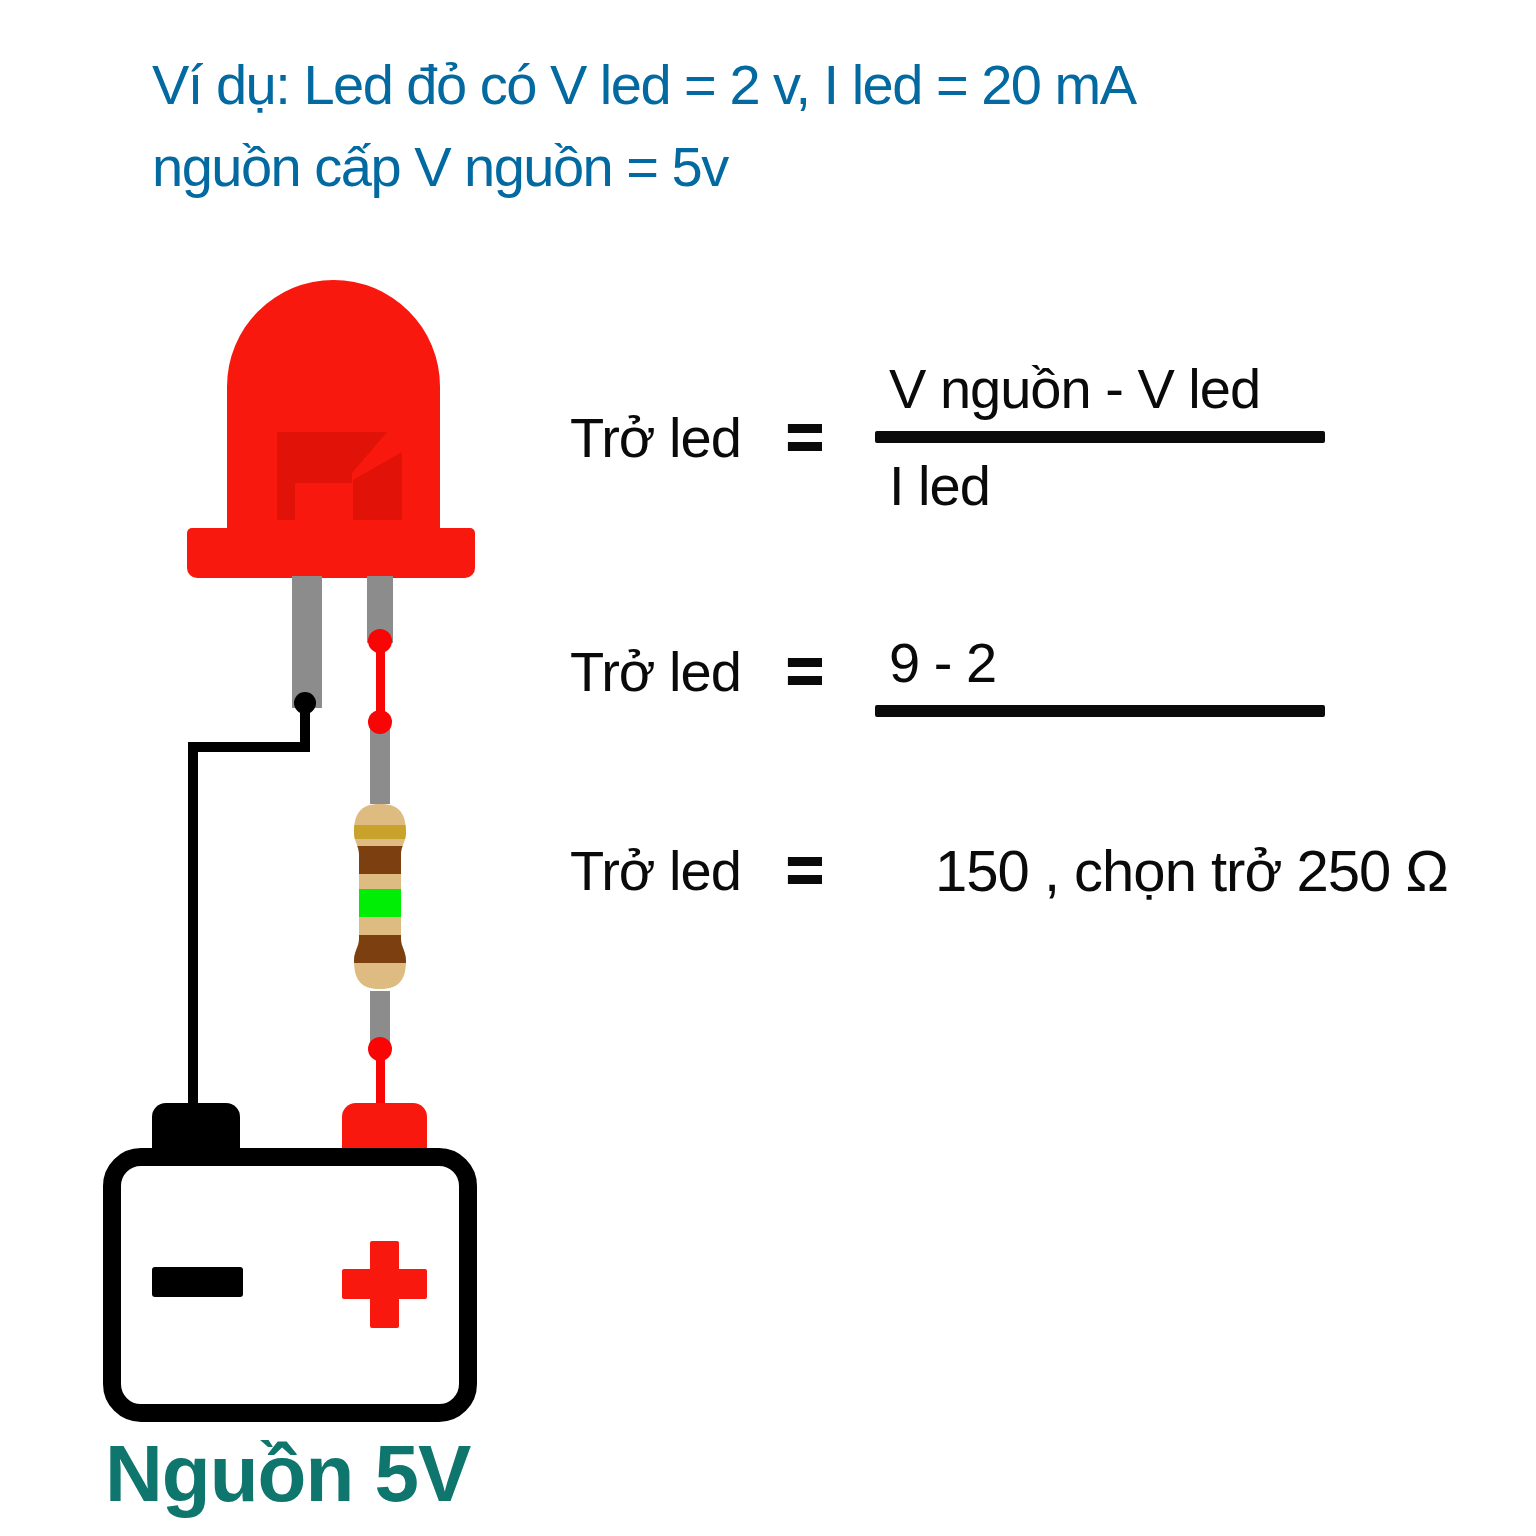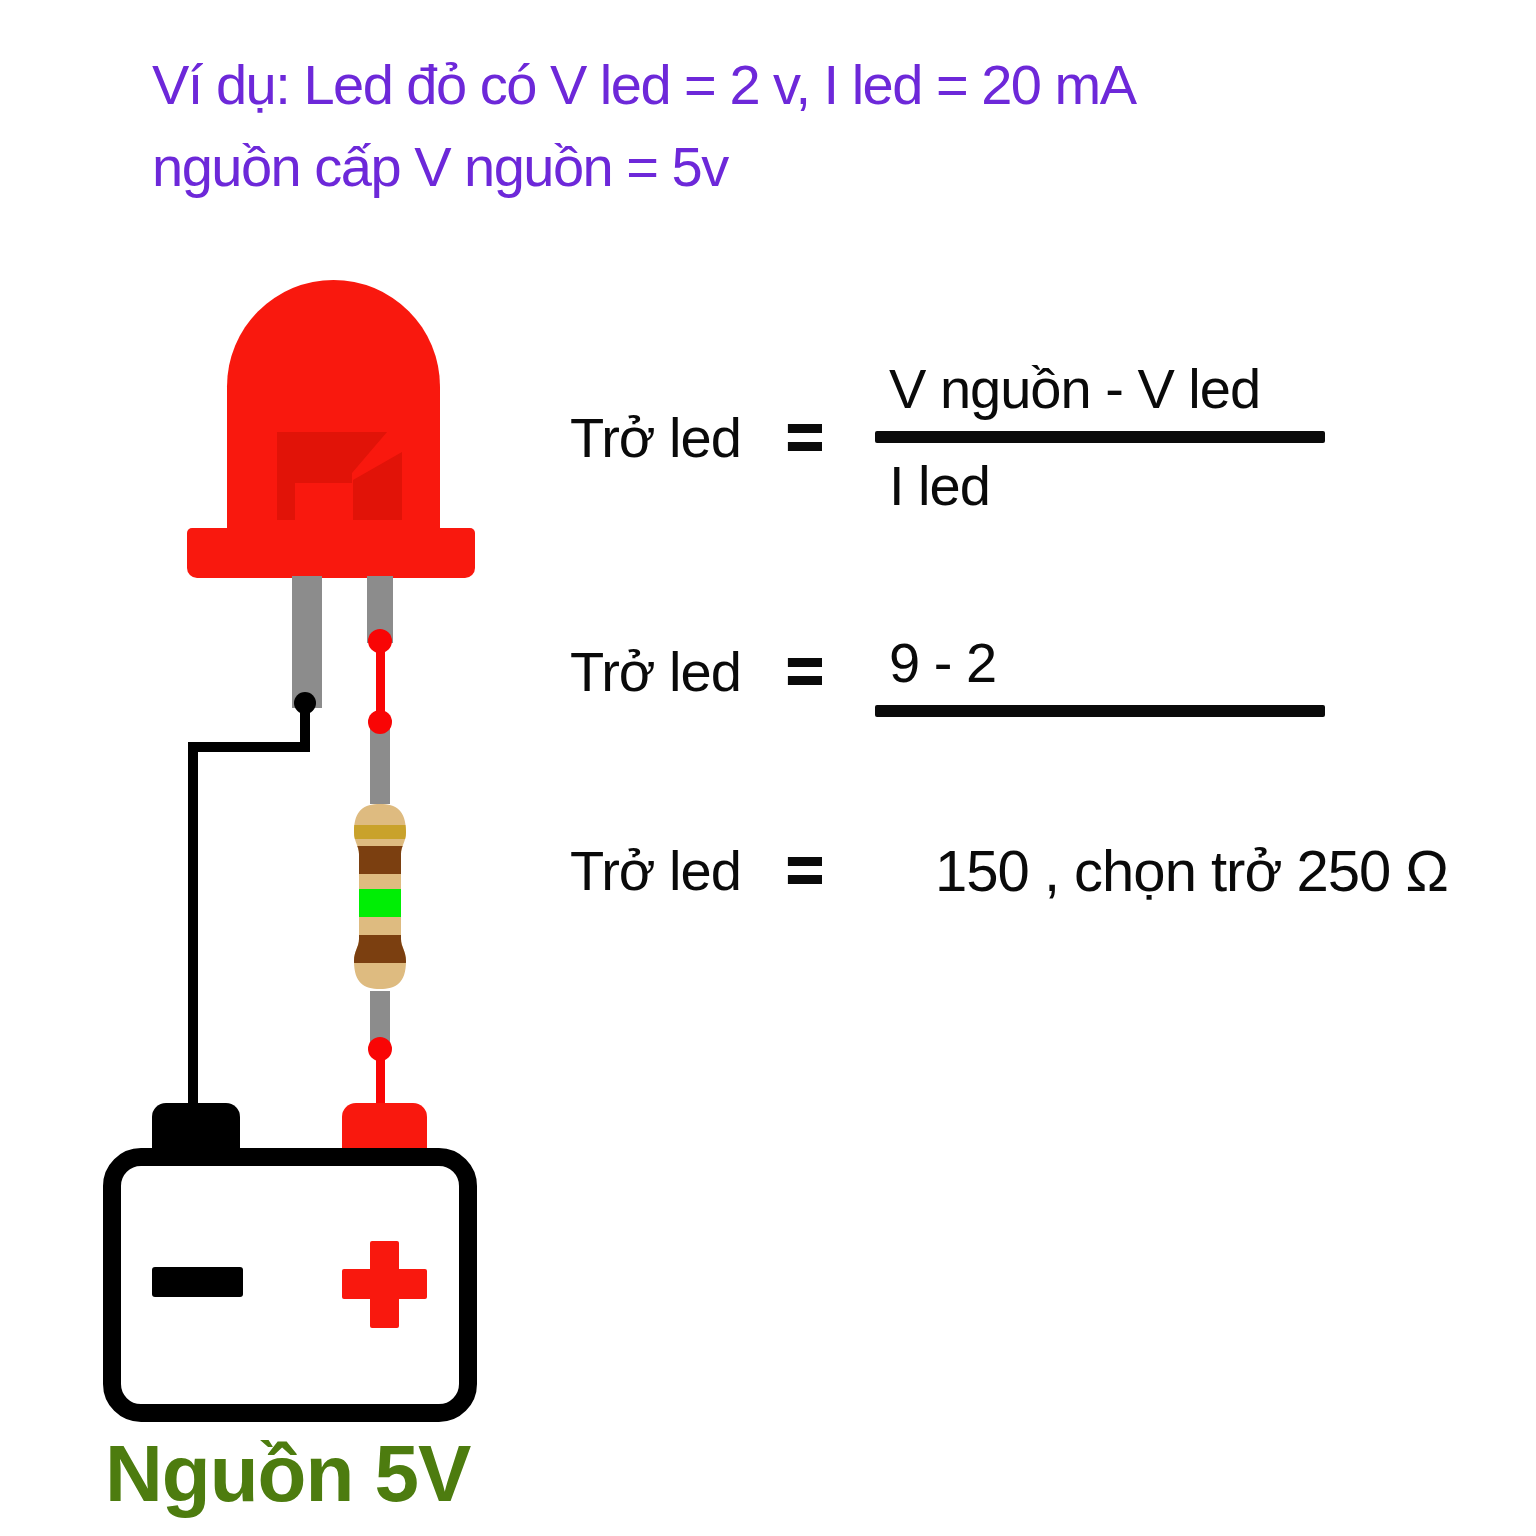--- a/index.html
+++ b/index.html
@@ -4,21 +4,21 @@
 <style>
   html,body{margin:0;padding:0;background:#ffffff;}
   .canvas{
     position:relative;width:1536px;height:1536px;background:#ffffff;overflow:hidden;
     font-family:"Liberation Sans","DejaVu Sans",sans-serif;color:#0a0a0a;
   }
   .abs{position:absolute;}
 
   
   .title{left:152px;top:44px;width:1280px;font-size:56px;line-height:82px;
-         letter-spacing:-1.5px;color:#6d28d9;white-space:nowrap;}
+         letter-spacing:-1.5px;color:#0369a1;white-space:nowrap;}
 
   
   .led-dome{left:227px;top:280px;width:213px;height:250px;background:#f9180e;
             border-radius:107px 107px 0 0;}
   .led-flange{left:187px;top:528px;width:288px;height:50px;background:#f9180e;
               border-radius:5px 5px 10px 10px;}
   .leg{background:#8c8c8c;}
   .leg-left{left:292px;top:576px;width:30px;height:132px;}
   .leg-right{left:367px;top:576px;width:26px;height:67px;}
 
@@ -35,21 +35,21 @@
   
   .terminal{border-radius:14px 14px 0 0;}
   .terminal-black{left:152px;top:1103px;width:88px;height:52px;background:#000000;}
   .terminal-red{left:342px;top:1103px;width:85px;height:52px;background:#f9180e;}
   .battery-body{left:103px;top:1148px;width:374px;height:274px;background:#ffffff;
                 border:18px solid #000000;border-radius:38px;box-sizing:border-box;}
   .minus-bar{left:152px;top:1267px;width:91px;height:30px;background:#000000;border-radius:3px;}
   .plus-h{left:342px;top:1269px;width:85px;height:30px;background:#f9180e;border-radius:2px;}
   .plus-v{left:370px;top:1241px;width:29px;height:87px;background:#f9180e;border-radius:2px;}
   .battery-label{left:105px;top:1428px;font-size:80px;font-weight:700;
-                 letter-spacing:-1px;color:#4d7c0f;white-space:nowrap;}
+                 letter-spacing:-1px;color:#0f766e;white-space:nowrap;}
 
   
   .frow{left:570px;display:flex;align-items:center;}
   .frow1{top:337px;height:200px;}
   .frow2{top:571px;height:200px;}
   .frow3{top:810px;height:120px;}
   .flabel{width:190px;font-size:56px;letter-spacing:-1px;white-space:nowrap;}
   .feq{width:90px;text-align:center;font-size:64px;font-weight:700;
        -webkit-text-stroke:2px #0a0a0a;}
   .frac{margin-left:25px;min-width:450px;display:flex;flex-direction:column;

